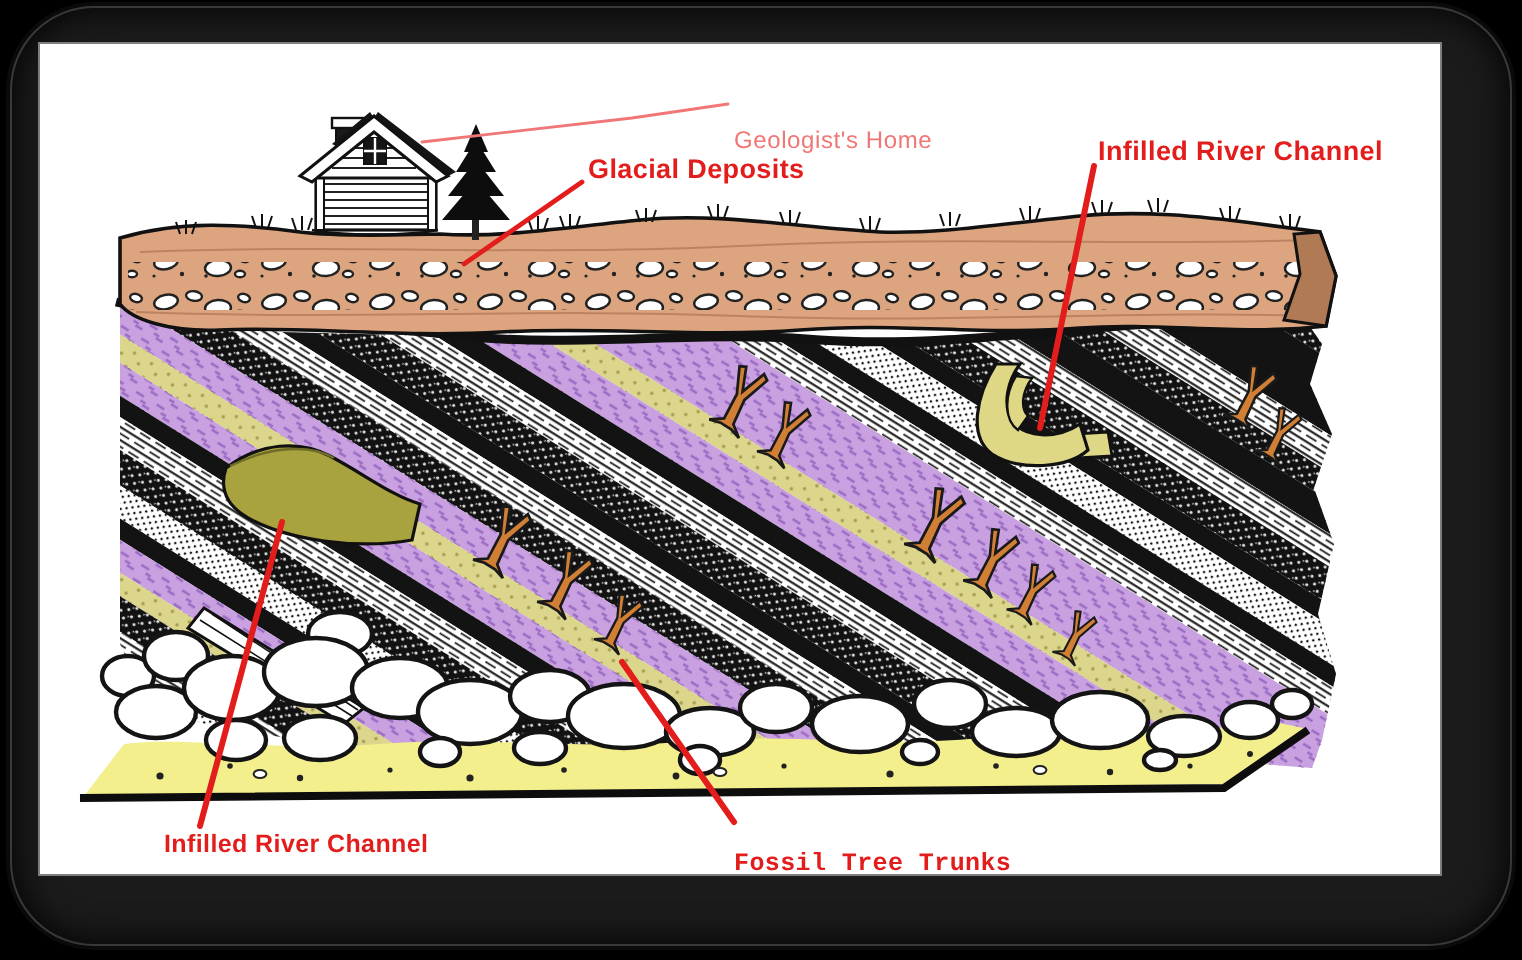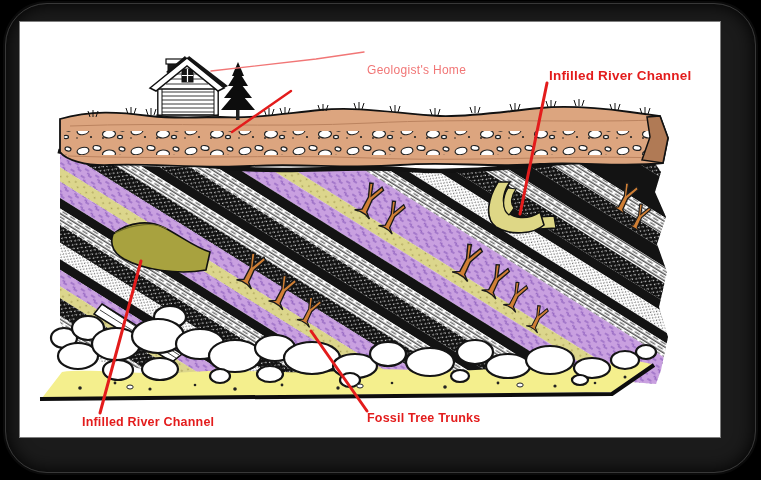--- a/index.html
+++ b/index.html
@@ -231,16 +231,17 @@
     <g fill="none" stroke-linecap="round">
       <polyline points="344,30 296,37 191,49" stroke-width="1.4" stroke="#f17676"></polyline>
       <line x1="271" y1="69" x2="212" y2="110" stroke-width="2.4" stroke="#e31c1c"></line>
       <line x1="527" y1="61" x2="500" y2="192" stroke-width="3" stroke="#e31c1c"></line>
       <line x1="80" y1="391" x2="121" y2="239" stroke-width="3" stroke="#e31c1c"></line>
       <line x1="347" y1="389" x2="291" y2="309" stroke-width="3" stroke="#e31c1c"></line>
     </g>
   </svg>
 
   <div class="lbl light" style="left: 347px; top: 19px; color: rgb(241, 118, 118); margin-top: 22px;">Geologist's Home</div>
+  <div class="lbl" style="left: 274px; top: 55px; color: rgb(227, 28, 28);">Glacial Deposits</div>
   <div class="lbl" style="left: 529px; top: 46px; color: rgb(227, 28, 28);">Infilled River Channel</div>
   <div class="lbl sm" style="left: 62px; top: 393px; color: rgb(227, 28, 28);">Infilled River Channel</div>
-  <div class="lbl sm" style="left: 347px; top: 389px; color: rgb(227, 28, 28);">Fossil Tree Trunks</div>
+  <div class="lbl sm" style="left: 347px; top: 403px; color: rgb(227, 28, 28); font-family: Liberation Mono, monospace;">Fossil Tree Trunks</div>
 </div>
 
 </body></html>

